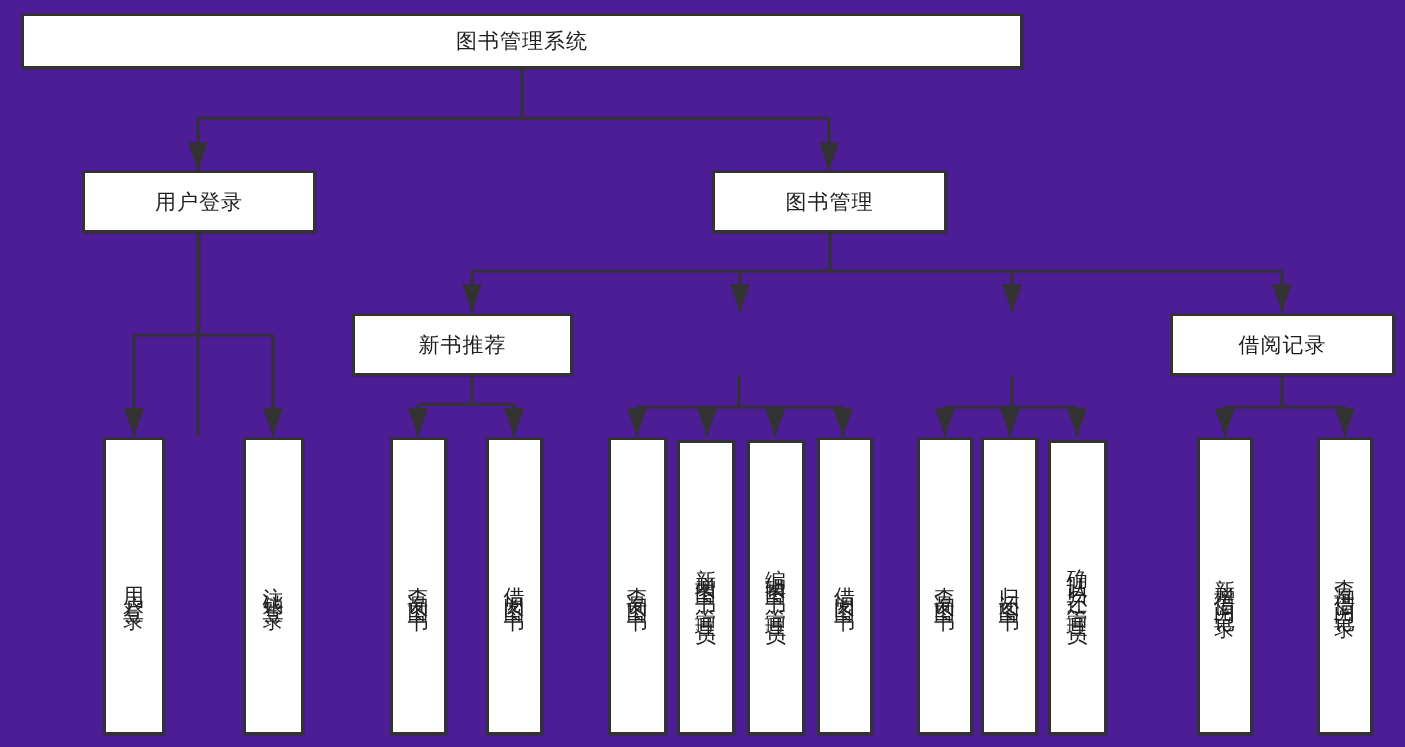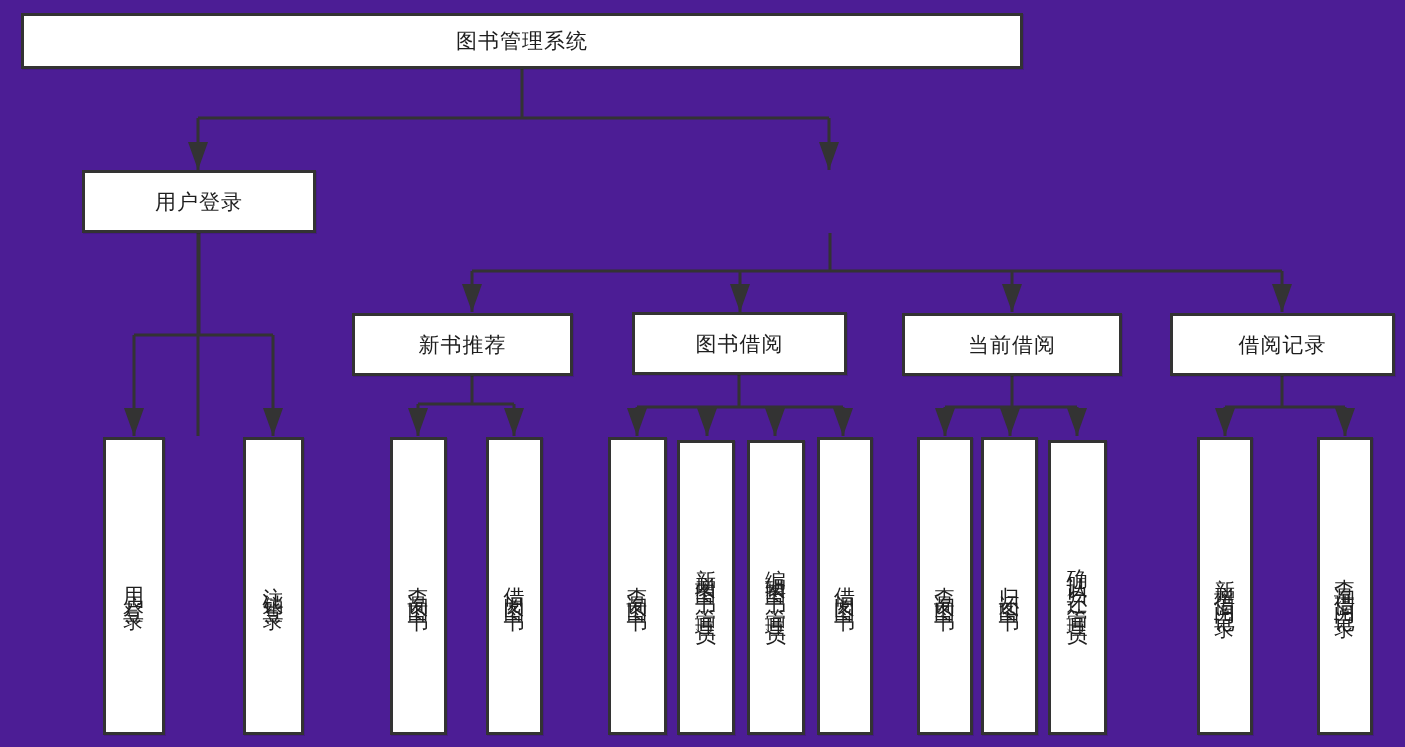--- a/index.html
+++ b/index.html
@@ -78,29 +78,26 @@
              M1215 408 L1235 408 L1225 436 Z  M1335 408 L1355 408 L1345 436 Z"></path>
   </svg>
 
   <div class="node h" style="left:21px; top:13px; width:1002px; height:56px;">
     <span>图书管理系统</span>
   </div>
 
   <div class="node h" style="left:82px; top:170px; width:234px; height:63px;">
     <span>用户登录</span>
   </div>
+  <div class="node h" style="left:712px; top:170px; width:235px; height:63px;">
+    <span>图书管理</span>
+  </div>
 
   <div class="node h" style="left:352px; top:313px; width:221px; height:63px;">
     <span>新书推荐</span>
-  </div>
-  <div class="node h" style="left:632px; top:312px; width:215px; height:63px;">
-    <span>图书借阅</span>
-  </div>
-  <div class="node h" style="left:902px; top:313px; width:220px; height:63px;">
-    <span>当前借阅</span>
   </div>
   <div class="node h" style="left:1170px; top:313px; width:225px; height:63px;">
     <span>借阅记录</span>
   </div>
 
   <div class="node v" style="left:103px; top:437px; width:62px; height:298px;">
     <span class="vtext">用户登录</span>
   </div>
   <div class="node v" style="left:243px; top:437px; width:61px; height:298px;">
     <span class="vtext">注销登录</span>

